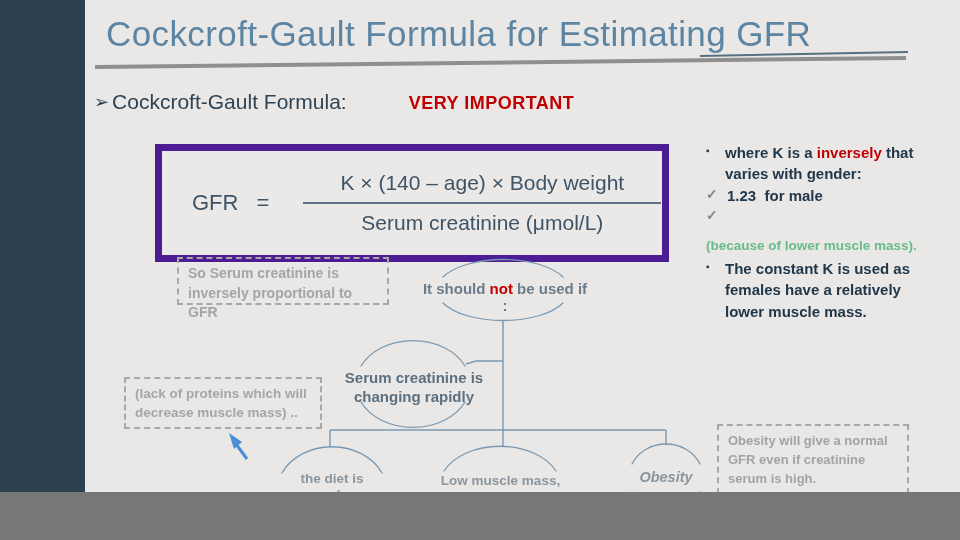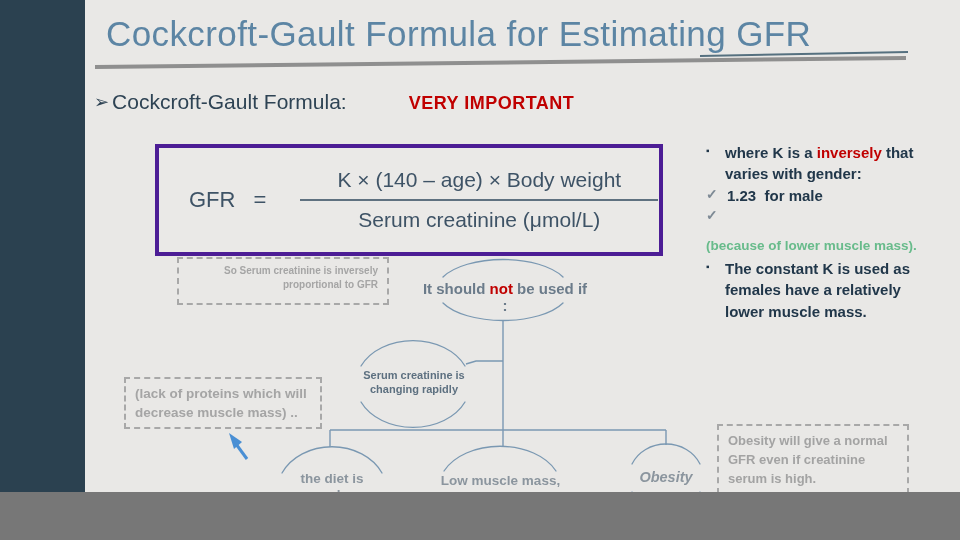--- a/index.html
+++ b/index.html
@@ -9,44 +9,44 @@
   }
   .abs{position:absolute;}
   .sidebar{left:0;top:0;width:85px;height:540px;background:#2b4150;}
   .title{left:106px;top:14px;width:830px;font-size:35px;color:#5c85a4;letter-spacing:.4px;white-space:nowrap;}
   .overlay{left:0;top:0;width:960px;height:540px;pointer-events:none;z-index:5;}
   .heading{left:94px;top:90px;font-size:21px;color:#2e4354;white-space:nowrap;}
   .heading .arrow{font-size:18px;margin-right:3px;position:relative;top:-1px;}
   .red{color:#c00000;font-weight:bold;}
   .heading .vip{font-size:18px;margin-left:62px;letter-spacing:.5px;}
   .formula-box{
-    left:155px;top:144px;width:500px;height:104px;border:4px solid #4c1d95;
+    left:155px;top:144px;width:500px;height:104px;border:7px solid #4c1d95;
     display:flex;align-items:center;color:#3e5366;background:#eae9e7;
   }
   .formula-lhs{margin-left:30px;font-size:22px;white-space:pre-wrap;}
   .formula-eq{margin-left:18px;font-size:22px;}
   .fraction{margin-left:34px;width:358px;text-align:center;font-size:21px;}
   .fraction .num{padding-bottom:7px;}
   .fraction .bar{border-top:2px solid #5f7180;width:100%;height:0;}
   .fraction .den{padding-top:7px;}
   .dashedbox{border:2px dashed #a8a8a8;color:#a5a5a5;font-weight:600;}
   .box-constant{
     left:704px;top:87px;width:216px;height:44px;display:flex;align-items:center;justify-content:center;
     text-align:center;font-size:13px;color:#68bb8b;font-weight:bold;line-height:1.3;padding:0 8px;box-sizing:border-box;
   }
   .k-panel{left:706px;top:142px;width:226px;font-size:15px;font-weight:600;color:#21374a;line-height:1.42;}
   .k-row{display:flex;}
   .k-row .sq{width:19px;flex:0 0 19px;font-size:10px;padding-top:2px;color:#21374a;}
   .k-row .chk{width:21px;flex:0 0 21px;color:#7e8a95;font-size:14px;}
   .pre{white-space:pre-wrap;}
   .k-green{color:#68bb8b;font-size:13.5px;font-weight:bold;margin:10px 0 3px 0;}
-  .box-serum-inverse{left:177px;top:257px;width:212px;height:48px;padding:5px 9px;box-sizing:border-box;font-size:10px;line-height:1.4;text-align:right;}
+  .box-serum-inverse{left:177px;top:257px;width:212px;height:48px;padding:5px 9px;box-sizing:border-box;font-size:14px;line-height:1.4;}
   .diagram-root{left:420px;top:280px;width:170px;text-align:center;font-size:15px;font-weight:600;color:#6b7b8a;z-index:2;}
   .node{text-align:center;font-weight:600;color:#8b959e;z-index:2;}
-  .node-serum{left:343px;top:369px;width:142px;font-size:11px;color:#5d7080;line-height:1.25;}
+  .node-serum{left:343px;top:369px;width:142px;font-size:15px;color:#5d7080;line-height:1.25;}
   .node-diet{left:272px;top:471px;width:120px;font-size:13.5px;line-height:1.2;}
   .node-low{left:428px;top:473px;width:145px;font-size:13.5px;line-height:1.25;}
   .node-obesity{left:630px;top:469px;width:72px;font-size:14.5px;font-style:italic;}
   .box-lack{left:124px;top:377px;width:198px;height:52px;padding:6px 9px;box-sizing:border-box;font-size:13.5px;line-height:1.4;}
   .box-obesity-note{left:717px;top:424px;width:192px;height:70px;padding:6px 9px;box-sizing:border-box;font-size:13px;line-height:1.45;color:#a3a3a3;}
   .logo{left:746px;top:498px;width:116px;text-align:center;z-index:2;}
   .logo-text{font-size:8px;color:#6fbe8f;letter-spacing:.6px;margin-top:1px;font-weight:600;}
   .page-number{left:862px;top:504px;font-size:12px;color:#8a8a8a;z-index:2;}
 </style>
 </head>

